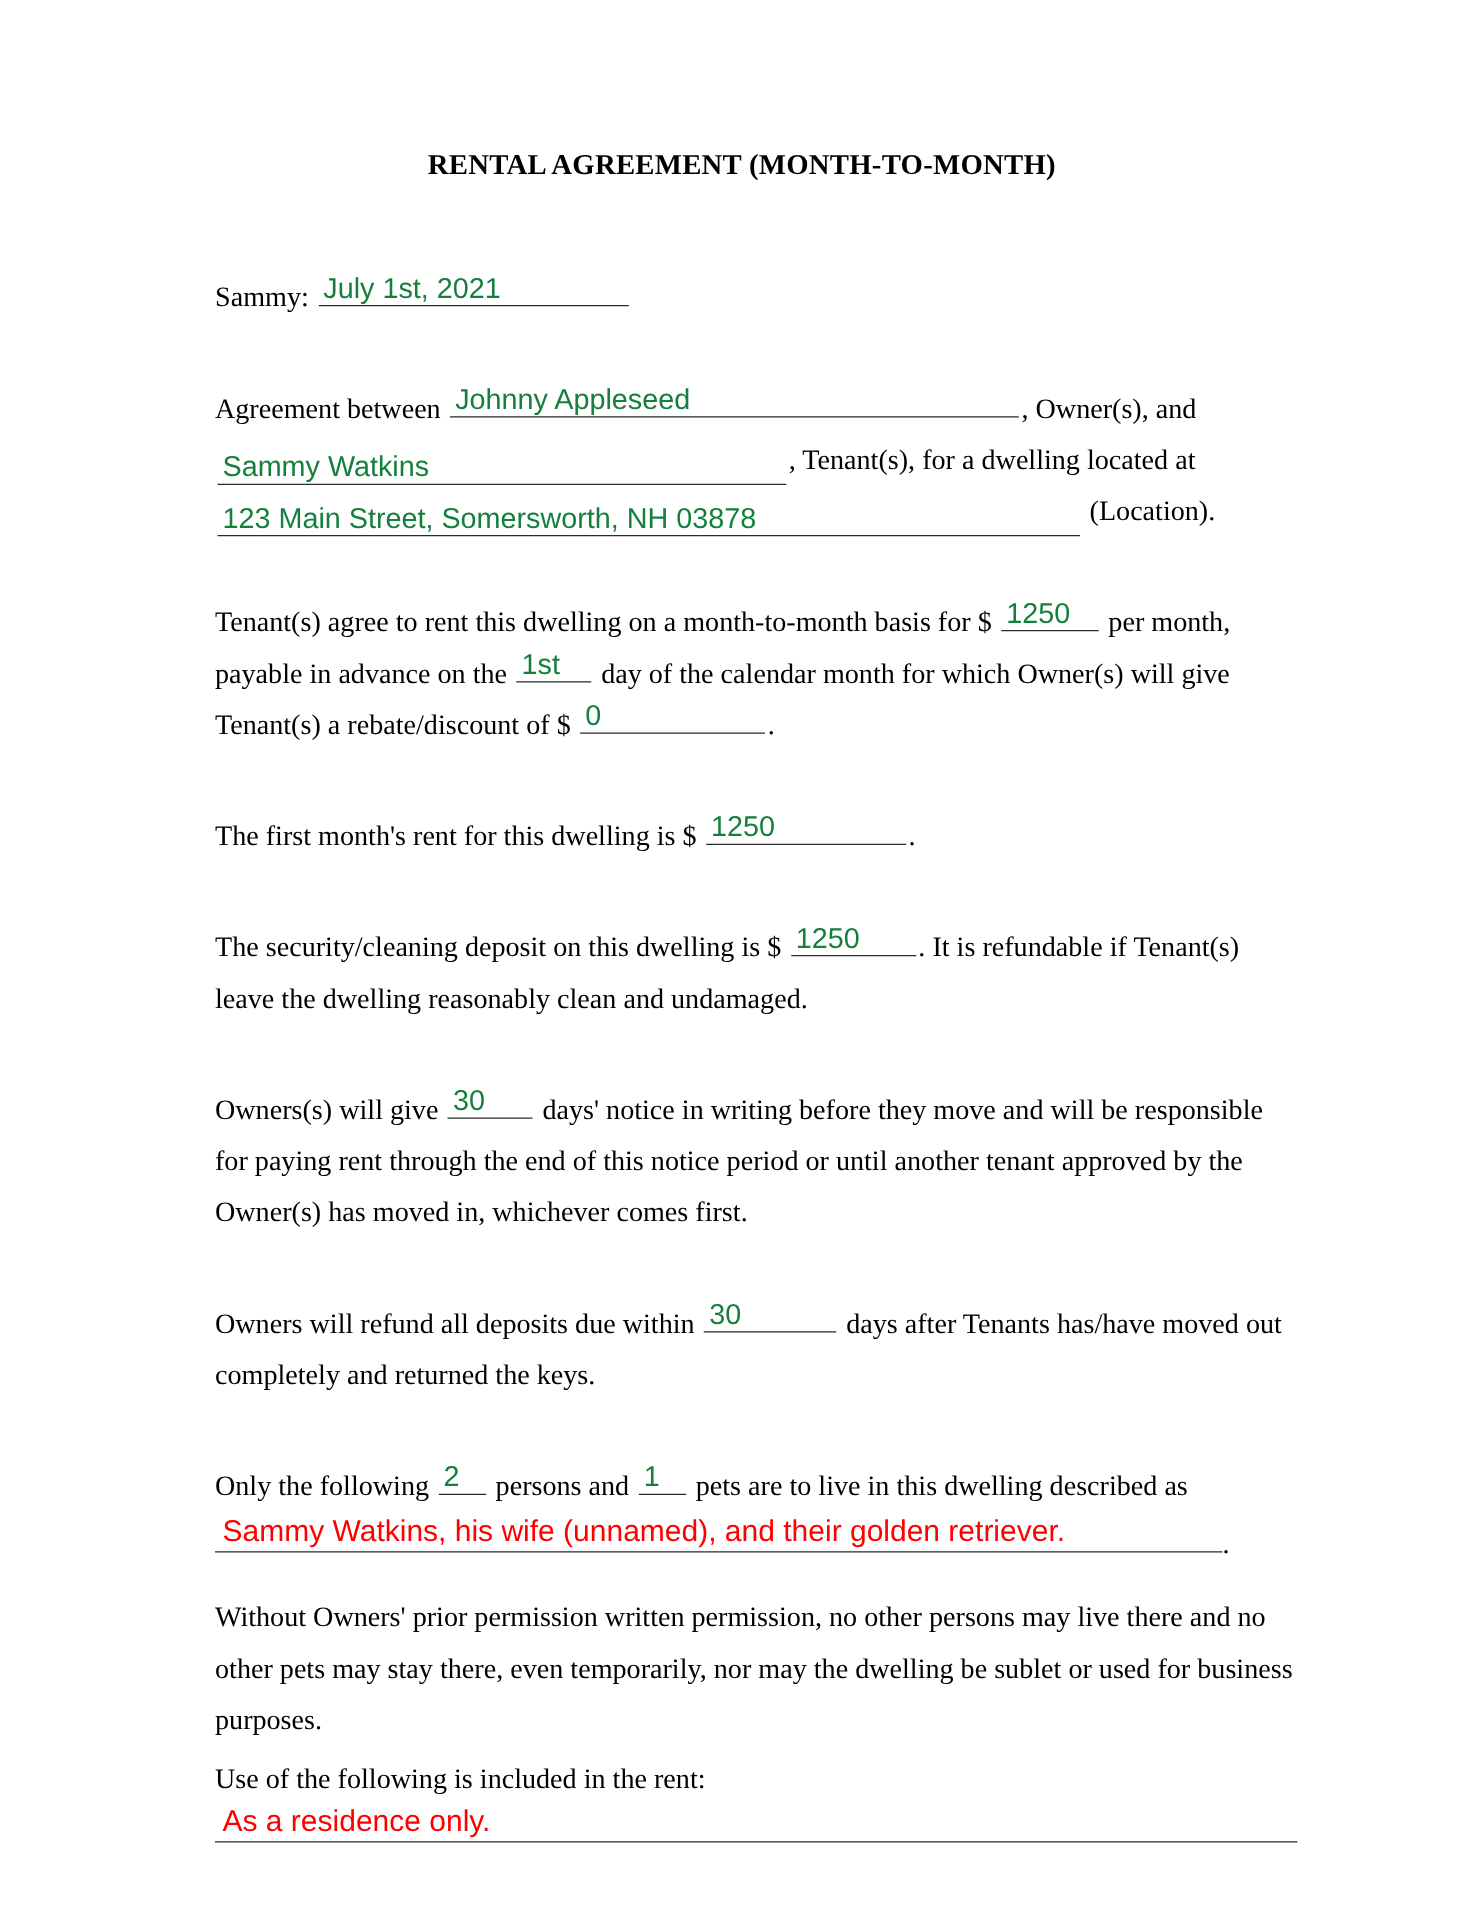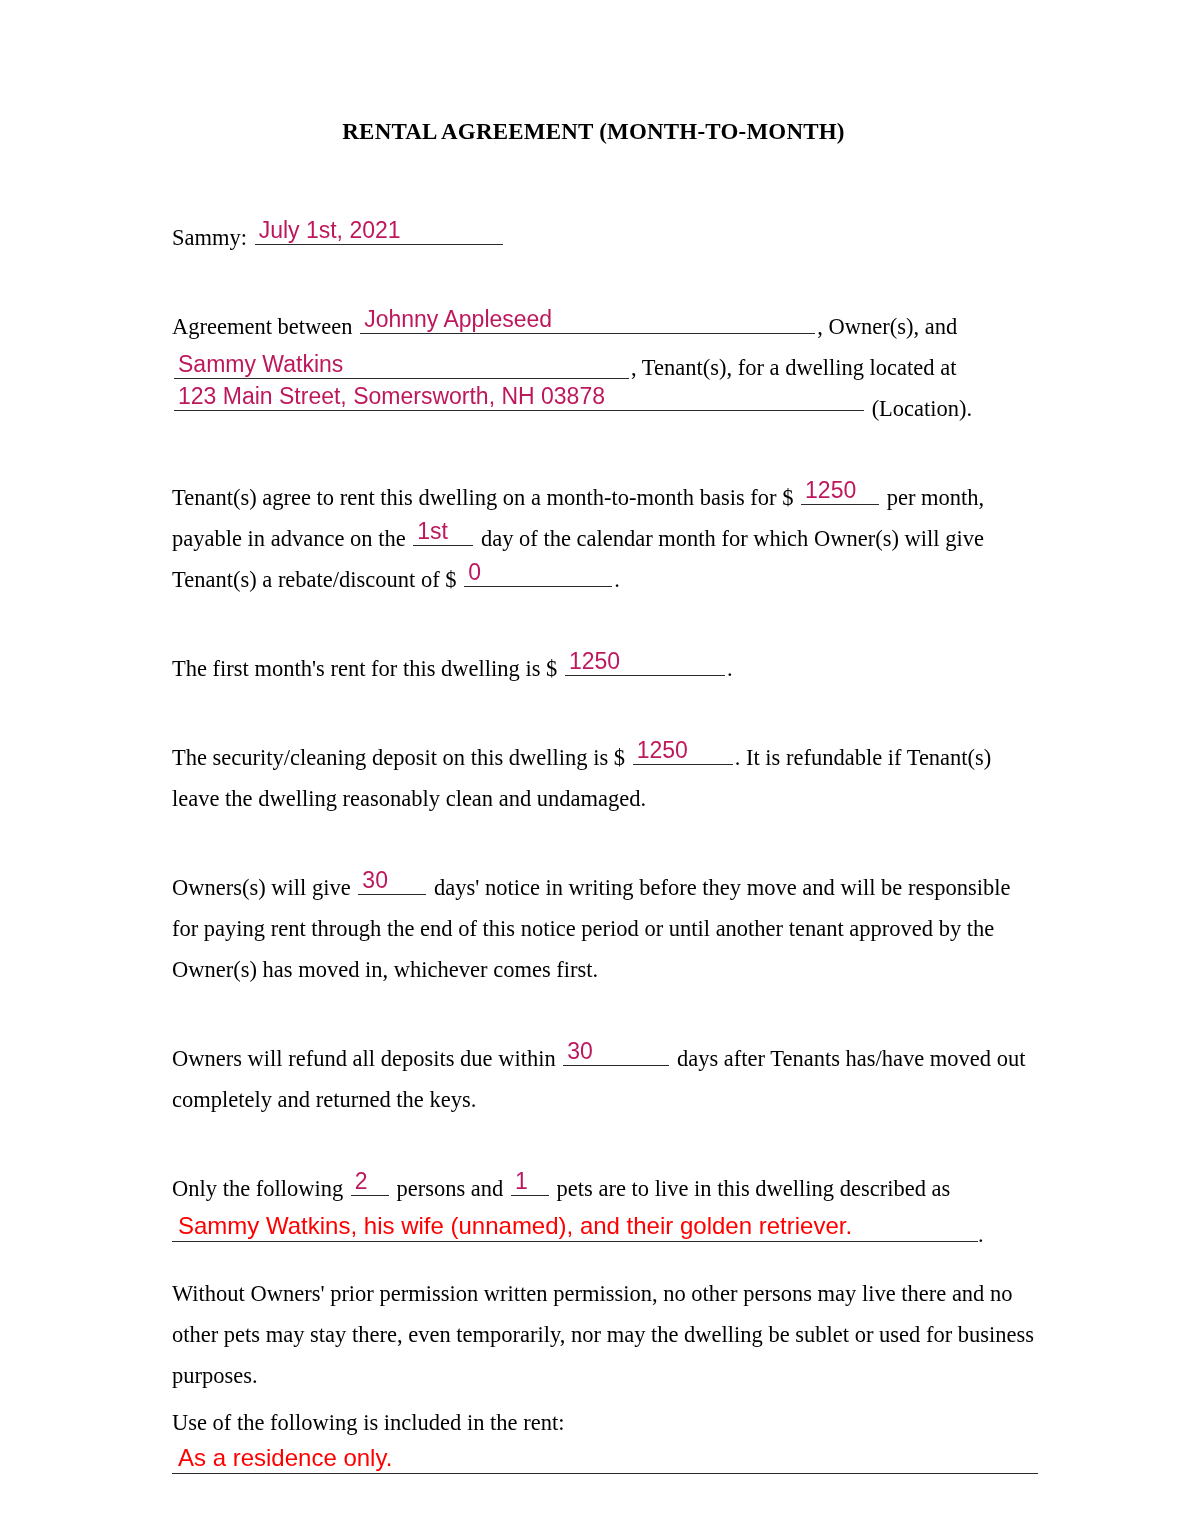--- a/index.html
+++ b/index.html
@@ -54,21 +54,21 @@
     margin: 0 2px;
   }
   .blank > .ink {
     position: absolute;
     left: 4px;
     bottom: 2px;
     white-space: nowrap;
     font-family: "Liberation Sans", "DejaVu Sans", sans-serif;
     font-size: 23px;
     line-height: 1;
-    color: #be185d;
+    color: #15803d;
   }
   .blank.w-date   { width: 248px; }
   .blank.w-owner  { width: 455px; }
   .blank.w-tenant { width: 455px; }
   .blank.w-loc    { width: 690px; }
   .blank.w-rent   { width: 78px; }
   .blank.w-day    { width: 60px; }
   .blank.w-rebate { width: 148px; }
   .blank.w-first  { width: 160px; }
   .blank.w-dep    { width: 100px; }
@@ -89,26 +89,26 @@
     left: 6px;
     bottom: 3px;
     white-space: nowrap;
     font-family: "Liberation Sans", "DejaVu Sans", sans-serif;
     font-size: 24px;
     line-height: 1;
     color: #ff0000;
   }
   .tenant-row {
     display: flex;
-    align-items: center;
+    align-items: flex-end;
   }
   .tenant-row .blank { flex: 0 0 auto; }
   .loc-row {
     display: flex;
-    align-items: flex-start;
+    align-items: flex-end;
   }
   .desc-line { width: 806px; }
   .desc-line-wrap {
     display: flex;
     align-items: baseline;
   }
   .final-rule {
     display: block;
     border-bottom: 1.8px solid #2b2b2b;
     height: 30px;

